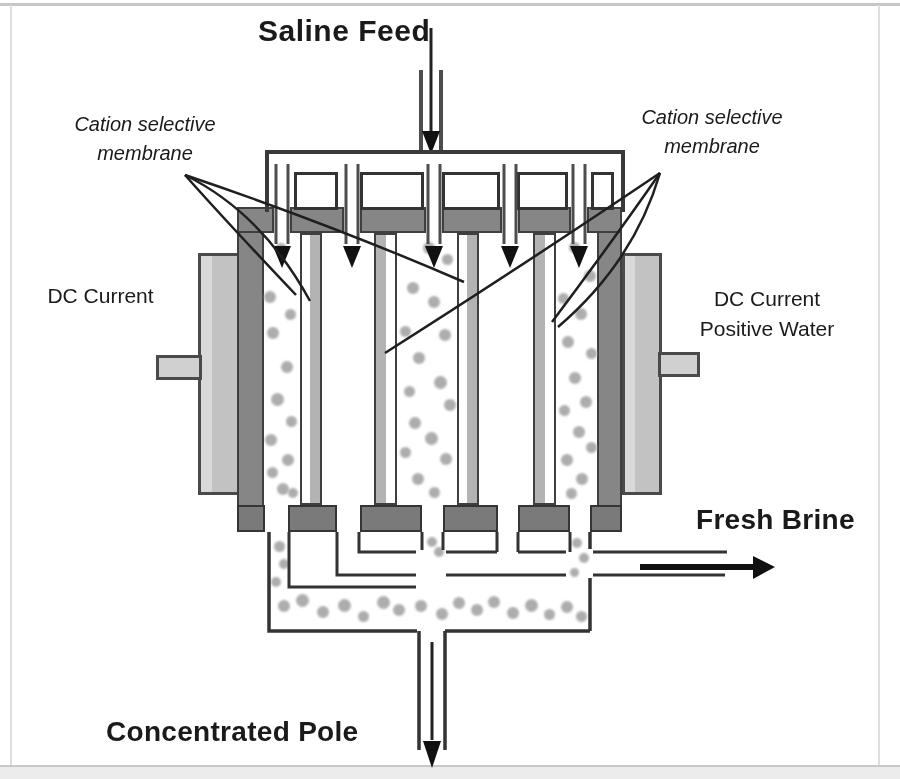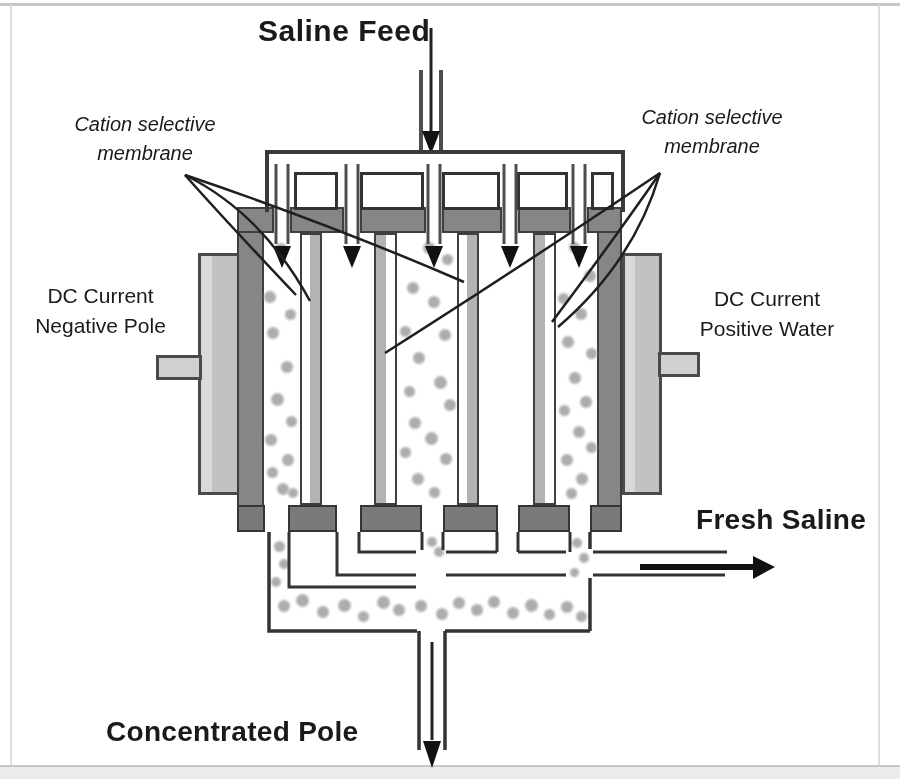--- a/index.html
+++ b/index.html
@@ -237,24 +237,23 @@
     <div>membrane</div>
   </div>
 
   <div class="lbl t-mem z50" style="left:612px;top:103px;width:200px;">
     <div>Cation selective</div>
     <div>membrane</div>
   </div>
 
   <div class="lbl t-dc z50" style="left:8px;top:281px;width:185px;">
     <div>DC Current</div>
-    <div>Negative Pole</div>
   </div>
 
   <div class="lbl t-dc z50" style="left:672px;top:284px;width:190px;">
     <div>DC Current</div>
     <div>Positive Water</div>
   </div>
 
-  <div class="lbl t-flow z50" style="left:696px;top:504px;">Fresh Saline</div>
+  <div class="lbl t-flow z50" style="left:696px;top:504px;">Fresh Brine</div>
   <div class="lbl t-flow z50" style="left:106px;top:716px;">Concentrated Pole</div>
 
 </div>
 
 </body></html>

